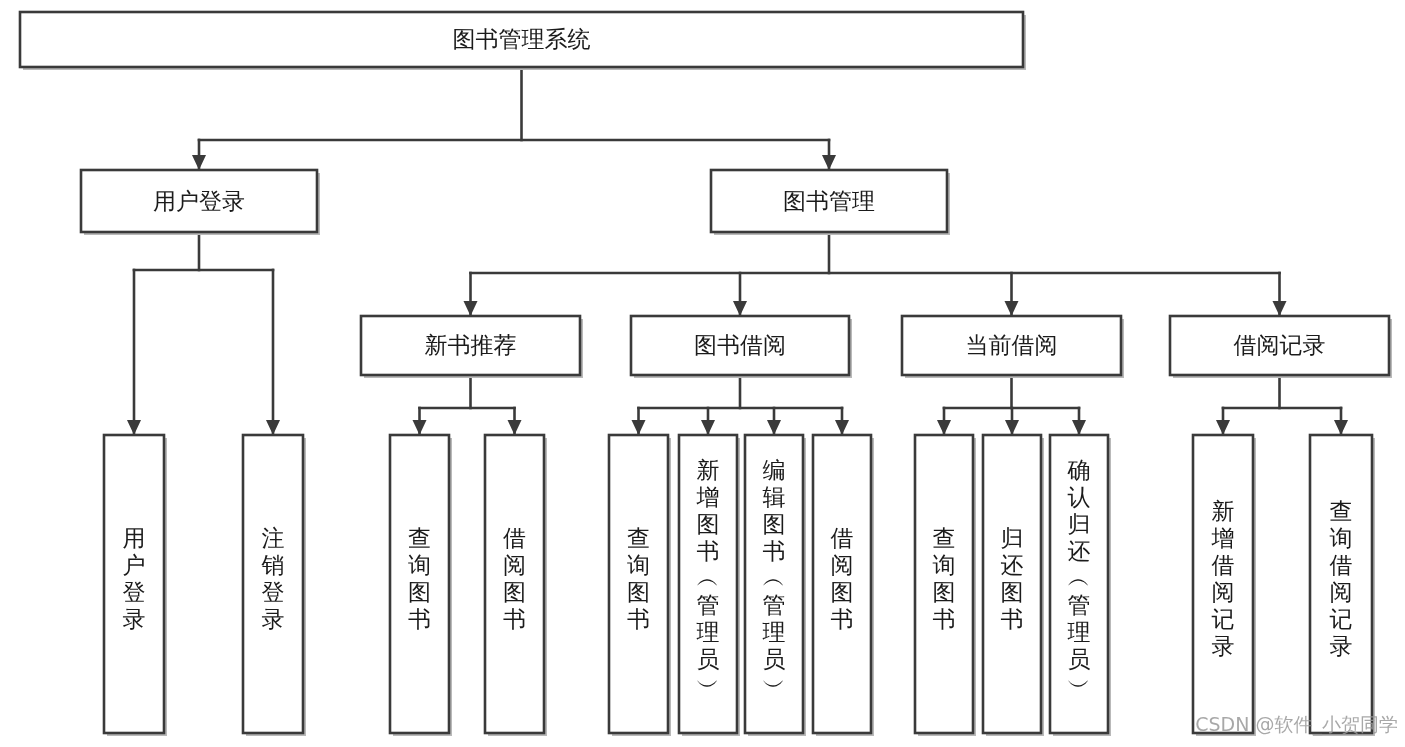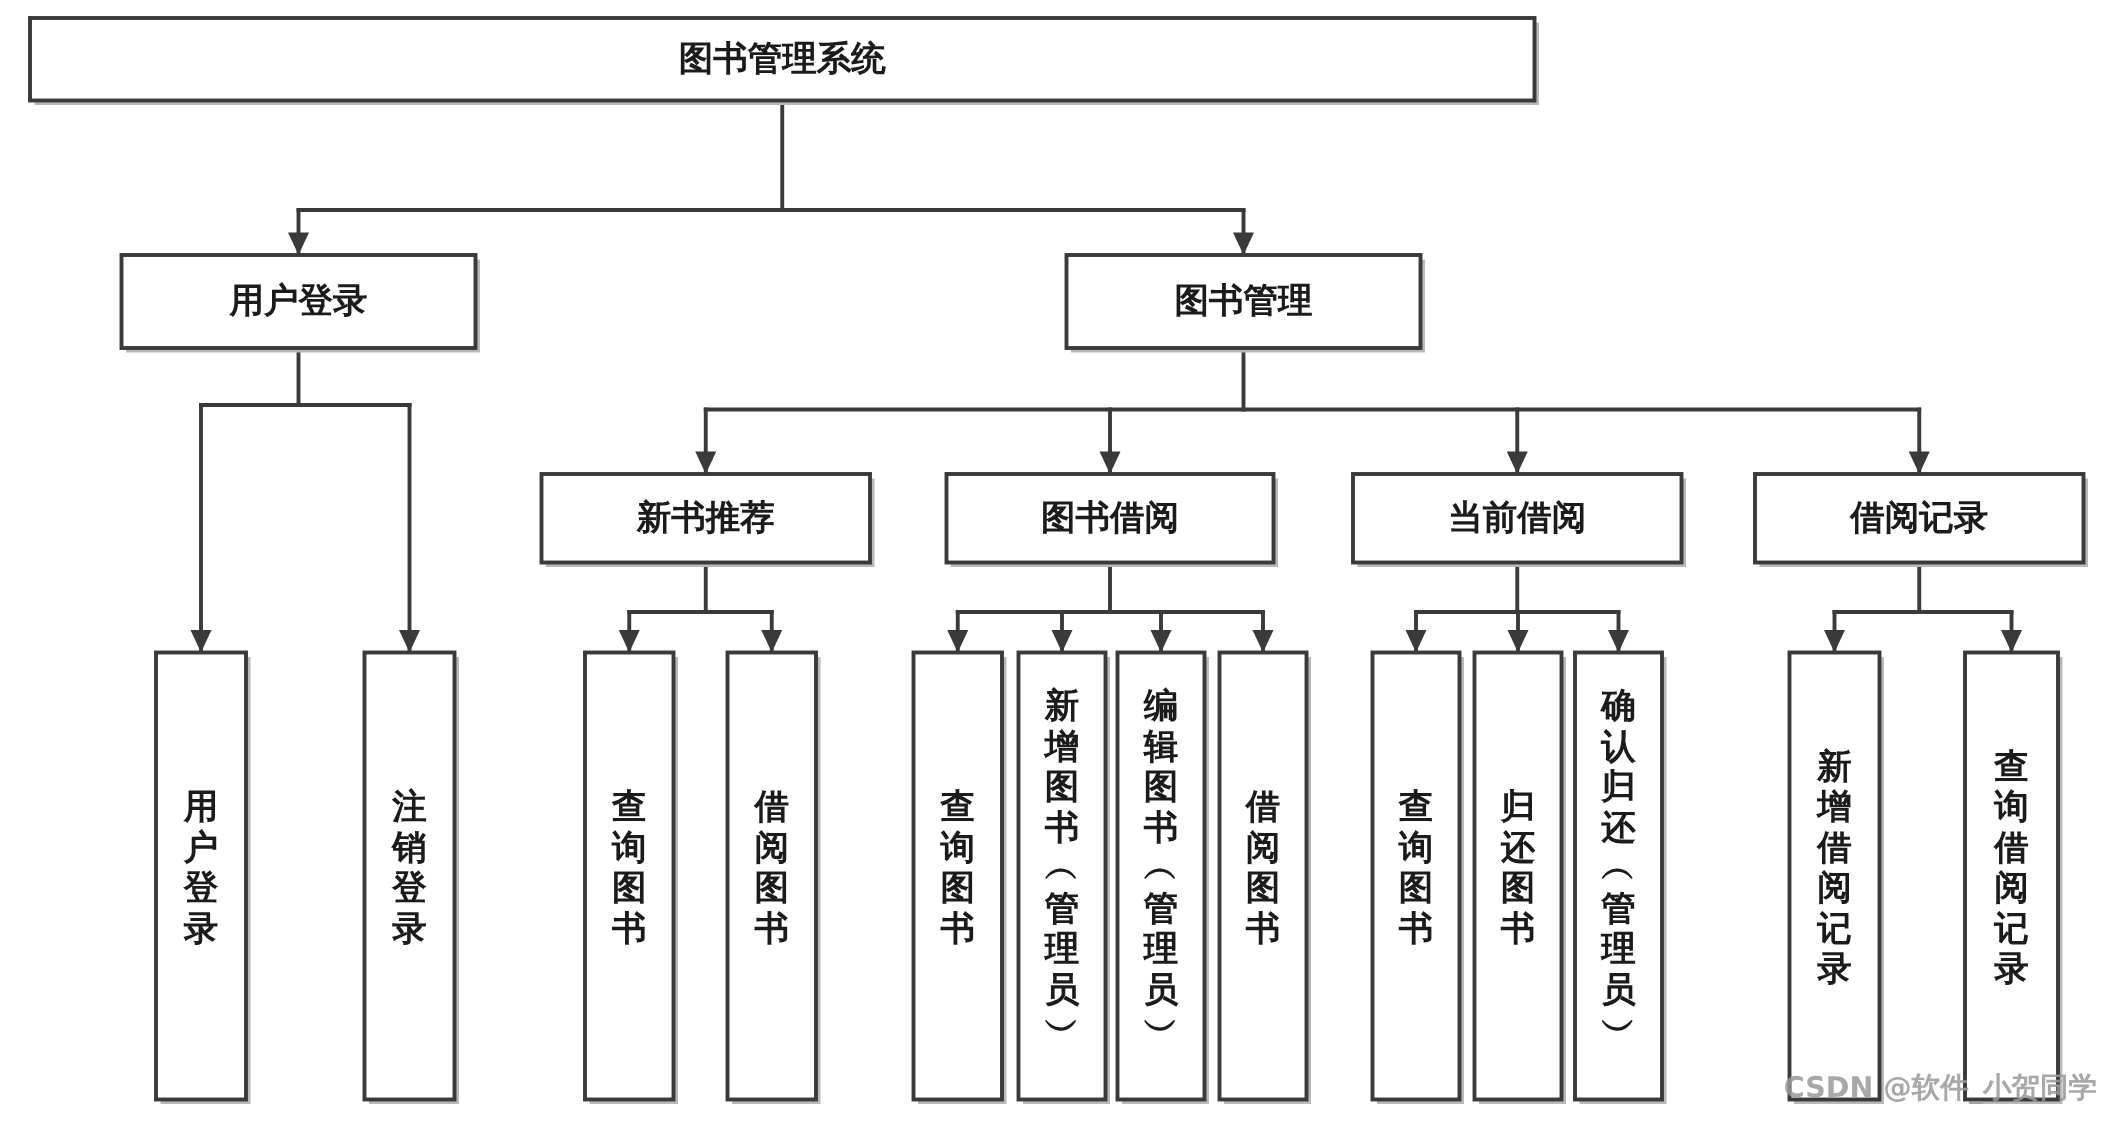--- a/index.html
+++ b/index.html
@@ -10,21 +10,20 @@
   }
   body {
     font-family: "DejaVu Sans", "Liberation Sans", sans-serif;
   }
   #diagram-root {
     position: relative;
     width: 1405px;
     height: 747px;
     background: #ffffff;
     overflow: hidden;
-    font-weight: bold;
   }
   svg#tree-canvas {
     position: absolute;
     left: 0;
     top: 0;
     width: 1405px;
     height: 747px;
     display: block;
   }
   .node-box {

